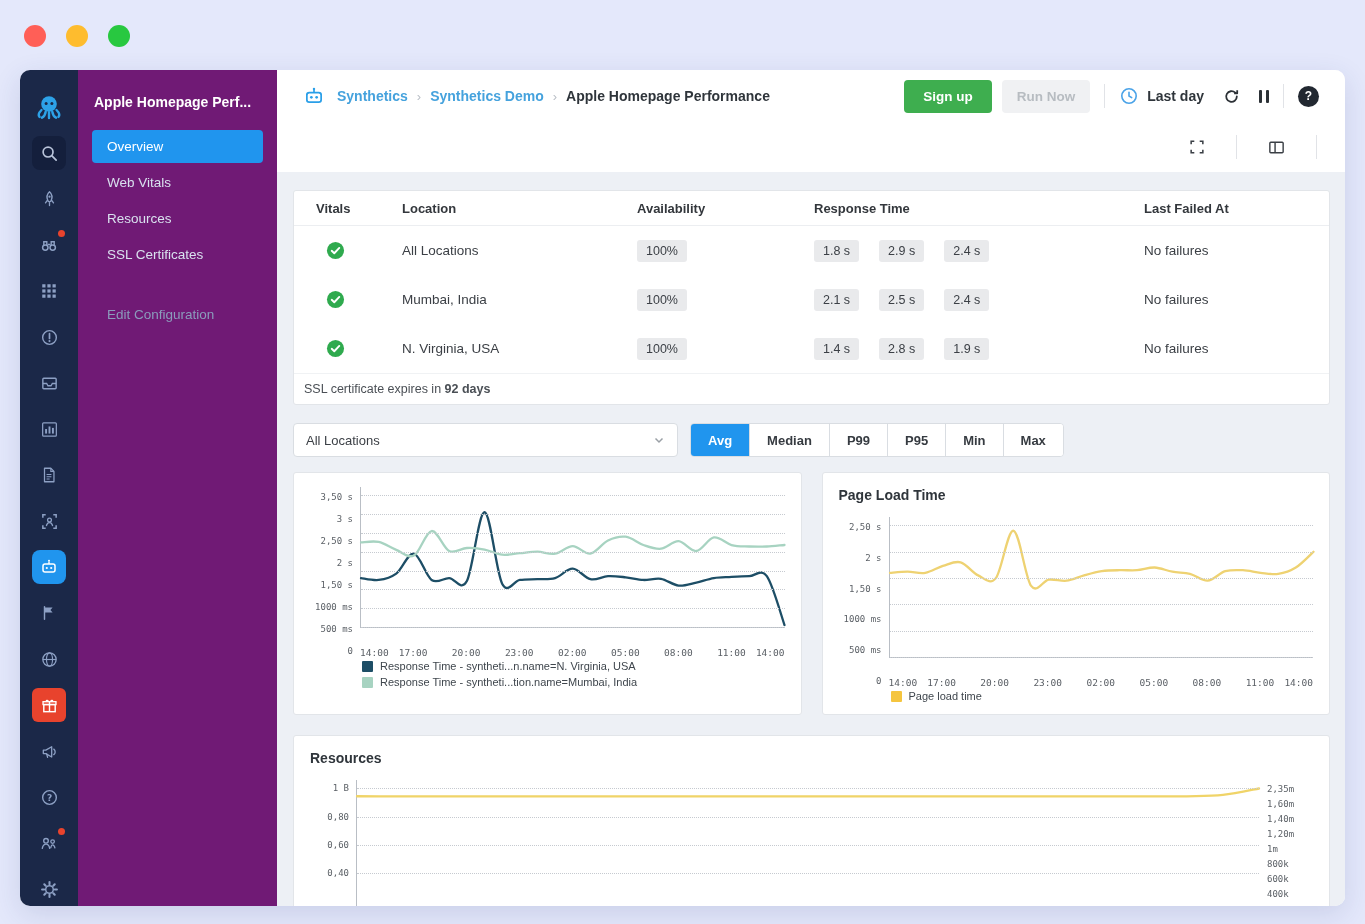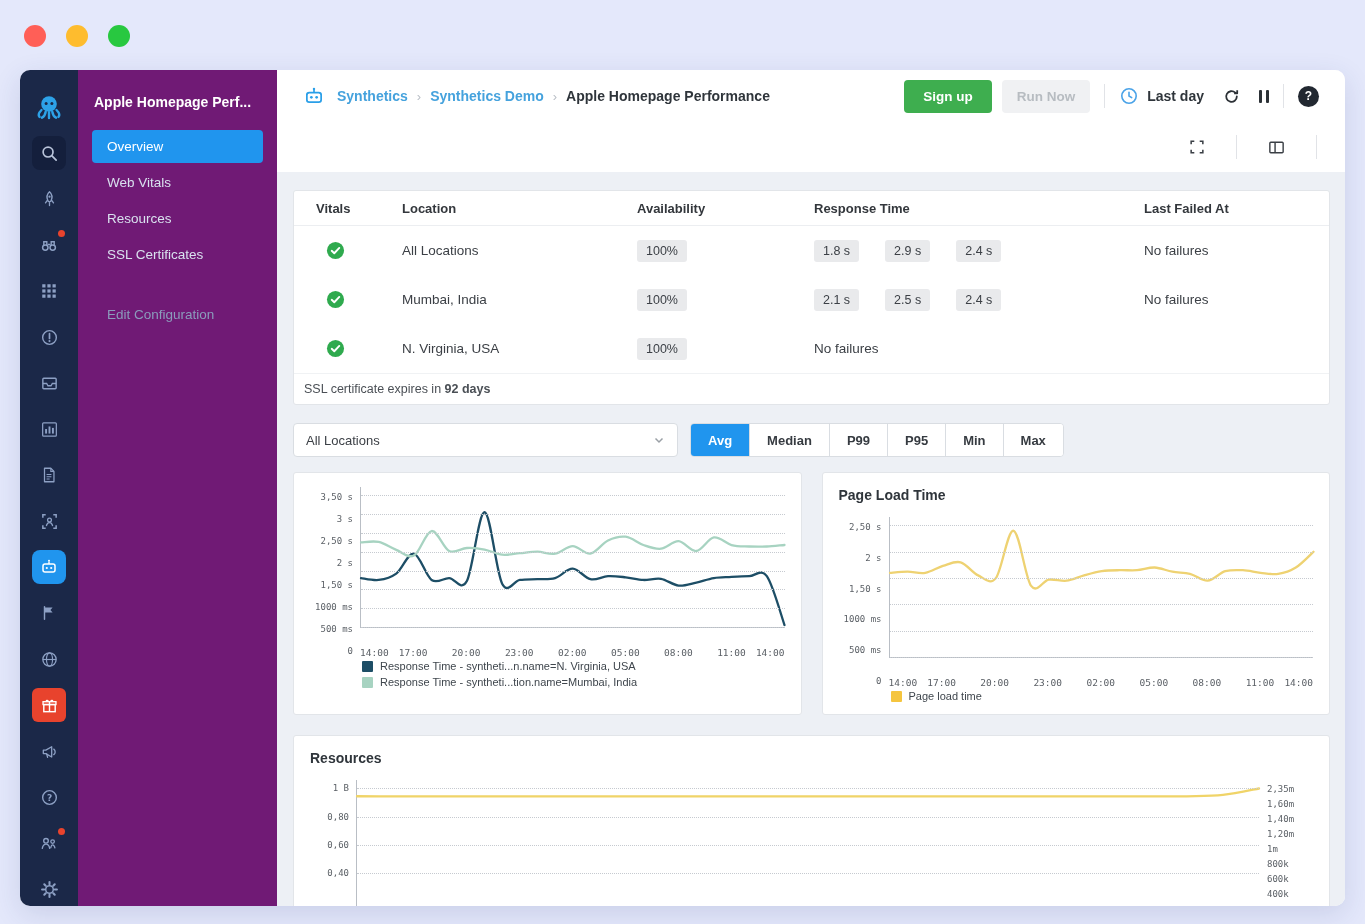--- a/index.html
+++ b/index.html
@@ -48,21 +48,21 @@
   .pause{display:flex;gap:4px;cursor:pointer;}
   .pause i{width:3px;height:13px;background:#2c3136;border-radius:1px;}
   .help-circle{width:21px;height:21px;border-radius:50%;background:#222831;color:#fff;font-size:12px;font-weight:bold;display:flex;align-items:center;justify-content:center;cursor:pointer;}
   
   .content{flex:1;padding:18px 15px 0 16px;overflow:hidden;}
   .card{background:#fff;border:1px solid #e2e5e9;border-radius:3px;}
   
   .trow,.thead{display:grid;grid-template-columns:86px 235px 177px 330px 1fr;align-items:center;padding:0 22px;}
   .thead{height:34px;border-bottom:1px solid #eceef1;font-size:13px;font-weight:bold;color:#33373c;}
   .trow{height:49px;font-size:13.5px;color:#3c4046;}
-  .badge{display:inline-block;background:#e9eaec;color:#3c4046;font-size:12.5px;padding:4px 9px;border-radius:3px;margin-right:26px;}
+  .badge{display:inline-block;background:#e9eaec;color:#3c4046;font-size:12.5px;padding:4px 9px;border-radius:3px;margin-right:20px;}
   .check{display:flex;margin-left:10px;}
   .ssl-note{border-top:1px solid #f0f2f4;padding:8px 10px;font-size:12.5px;color:#4a4f55;}
   .ssl-note b{font-weight:bold;}
   
   .filter-row{display:flex;align-items:center;margin:18px 0 15px;gap:12px;}
   .dropdown{width:385px;height:34px;background:#fff;border:1px solid #d9dde2;border-radius:4px;display:flex;align-items:center;justify-content:space-between;padding:0 12px;box-sizing:border-box;font-size:13px;color:#3c4046;cursor:pointer;}
   .agg-group{display:flex;height:34px;background:#fff;border:1px solid #d9dde2;border-radius:4px;overflow:hidden;box-sizing:border-box;}
   .agg-btn{padding:0 17px;font-size:13px;font-weight:bold;color:#363b41;background:#fff;border:none;border-left:1px solid #d9dde2;cursor:pointer;font-family:inherit;height:100%;}
   .agg-btn:first-child{border-left:none;}
   .agg-btn.active{background:#2095ee;color:#fff;}
@@ -363,20 +363,21 @@
               <div>
                 <span class="check">
        <svg width="19" height="19" viewBox="0 0 20 20">
                     <circle cx="10" cy="10" r="9" fill="#2faa4e"></circle>
        <path d="M6 10.3l2.7 2.6L14 7.3" stroke="#fff" stroke-width="2" fill="none" stroke-linecap="round" stroke-linejoin="round"></path>
                   </svg>
                 </span>
               </div>
               <div>N. Virginia, USA</div>
               <div><span class="badge">100%</span></div>
+              <div><span class="badge">1.4 s</span><span class="badge">2.8 s</span><span class="badge">1.9 s</span></div>
               <div>No failures</div>
             </div>
           </div>
         <div class="ssl-note">
           <span>SSL certificate expires in </span><b>92 days</b>
         </div>
       </div>
 
       <div class="filter-row">
         <div class="dropdown">

